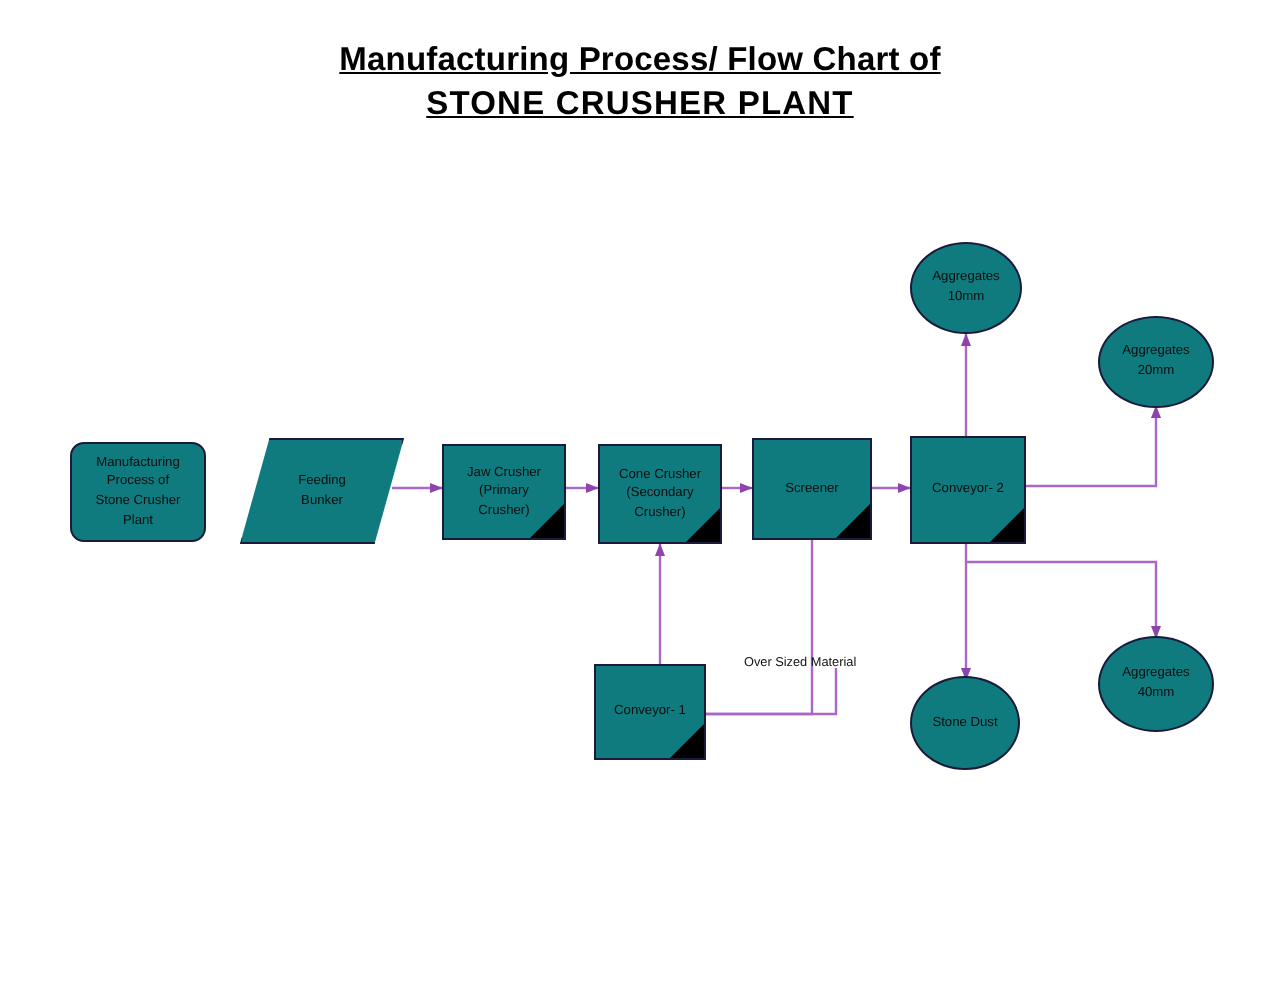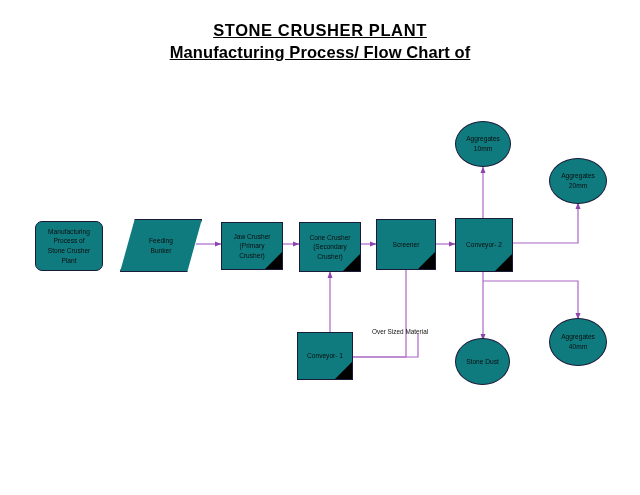--- a/index.html
+++ b/index.html
@@ -108,22 +108,22 @@
     color: #111111;
     white-space: nowrap;
   }
 </style>
 </head>
 <body>
 
 <div id="canvas">
 
   <div class="title-block">
+    <div><span class="title-line l1">Manufacturing Process/ Flow Chart of</span></div>
     <div><span class="title-line l2">STONE CRUSHER PLANT</span></div>
-    <div><span class="title-line l1">Manufacturing Process/ Flow Chart of</span></div>
   </div>
 
   <svg id="edges" viewBox="0 0 640 495">
     <defs>
       <marker id="ah" markerWidth="7" markerHeight="7" refX="6.2" refY="3" orient="auto" markerUnits="userSpaceOnUse">
         <path d="M0,0.4 L6.6,3 L0,5.6 z" fill="#8e44ad"></path>
       </marker>
     </defs>
     <g stroke="#a968c6" stroke-width="1.2" fill="none">
       <path d="M196,244 L221,244" marker-end="url(#ah)"></path>

